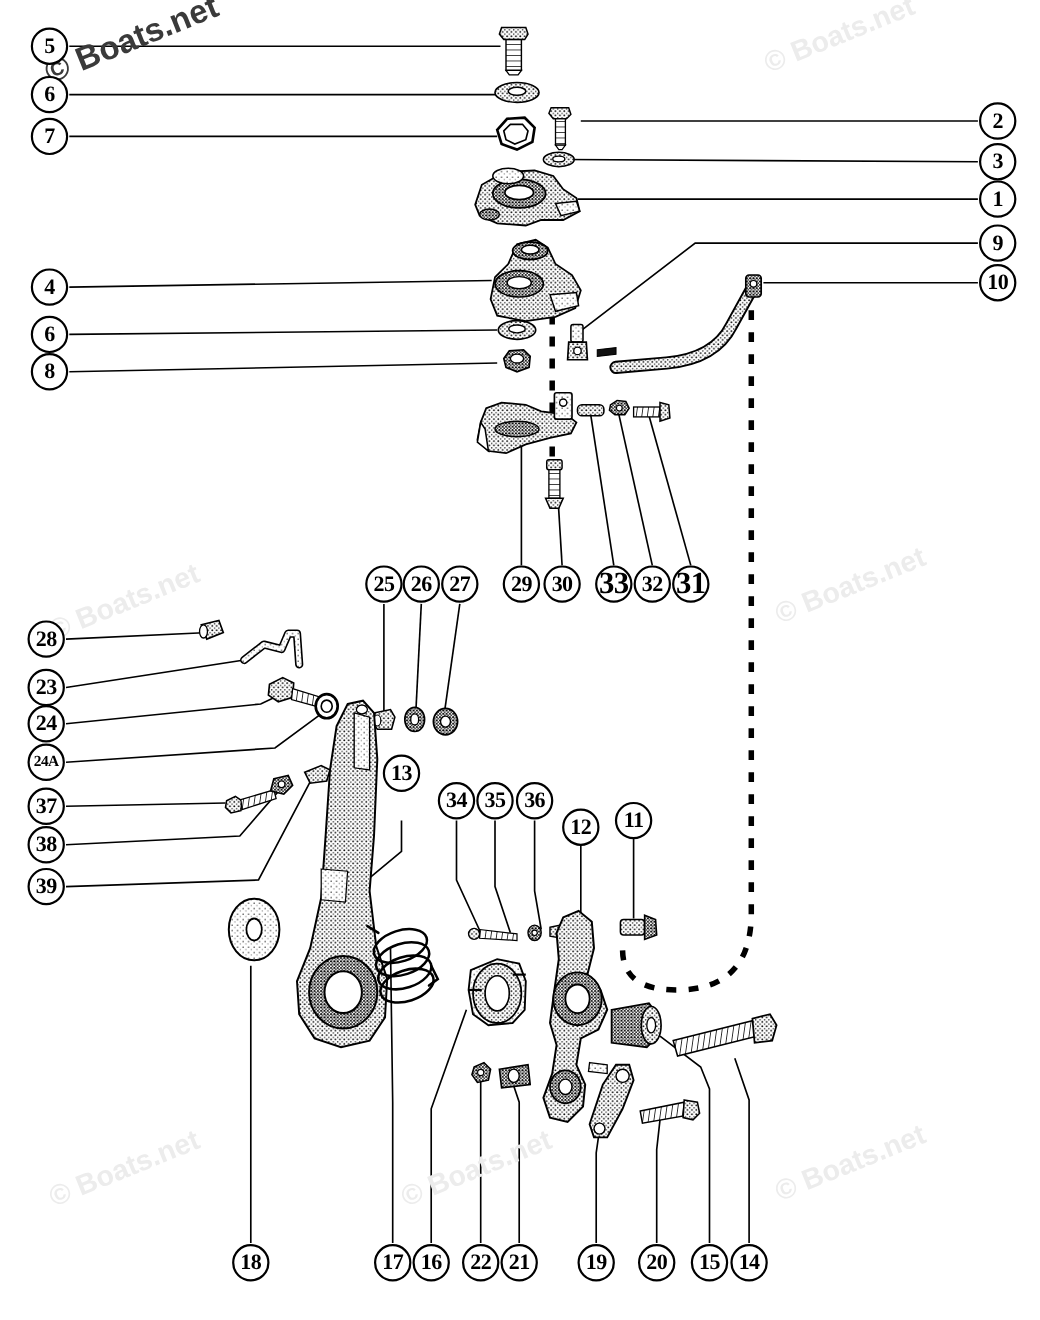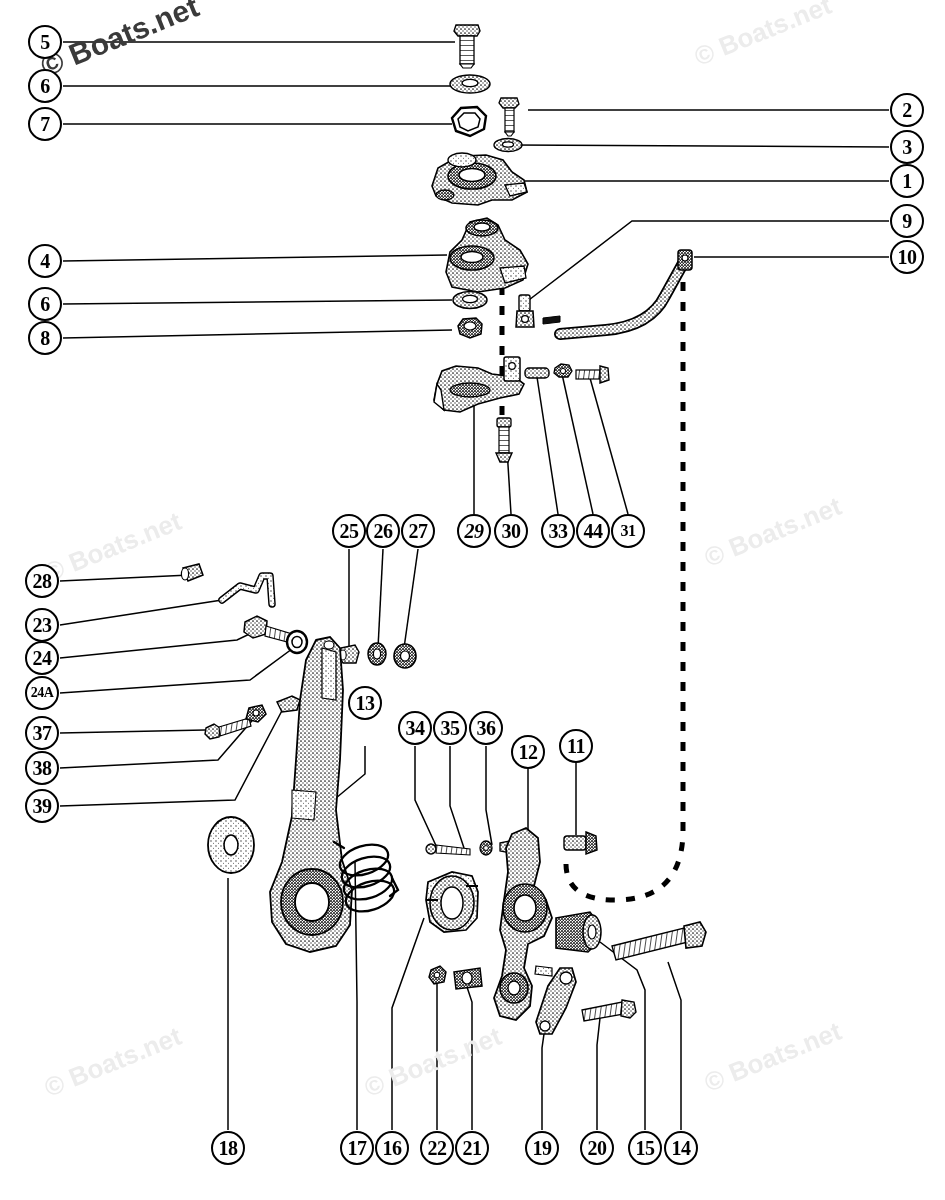--- a/index.html
+++ b/index.html
@@ -390,33 +390,33 @@
       <div class="callout" style="left: 332px; top: 514px; width: 34px; height: 34px; font-family: Liberation Serif, serif;">
         <span style="font-size: 20px;">25</span>
       </div>
       <div class="callout" style="left: 366px; top: 514px; width: 34px; height: 34px;">
         <span style="font-size: 20px;">26</span>
       </div>
       <div class="callout" style="left: 401px; top: 514px; width: 34px; height: 34px;">
         <span style="font-size: 20px;">27</span>
       </div>
       <div class="callout" style="left: 457px; top: 514px; width: 34px; height: 34px;">
-        <span style="font-size: 20px; font-style: italic;">29</span>
+        <span style="font-size: 20px;">29</span>
       </div>
       <div class="callout" style="left: 494px; top: 514px; width: 34px; height: 34px;">
         <span style="font-size: 20px;">30</span>
       </div>
       <div class="callout" style="left: 541px; top: 514px; width: 34px; height: 34px;">
-        <span style="font-size: 20px;">33</span>
+        <span style="font-size: 28px;">33</span>
       </div>
       <div class="callout" style="left: 576px; top: 514px; width: 34px; height: 34px;">
-        <span style="font-size: 20px;">44</span>
+        <span style="font-size: 20px;">32</span>
       </div>
       <div class="callout" style="left: 611px; top: 514px; width: 34px; height: 34px;">
-        <span style="font-size: 16px;">31</span>
+        <span style="font-size: 28px;">31</span>
       </div>
       <div class="callout" style="left: 25px; top: 564px; width: 34px; height: 34px;">
         <span style="font-size: 20px;">28</span>
       </div>
       <div class="callout" style="left: 25px; top: 608px; width: 34px; height: 34px;">
         <span style="font-size: 20px;">23</span>
       </div>
       <div class="callout" style="left: 25px; top: 641px; width: 34px; height: 34px;">
         <span style="font-size: 20px;">24</span>
       </div>

